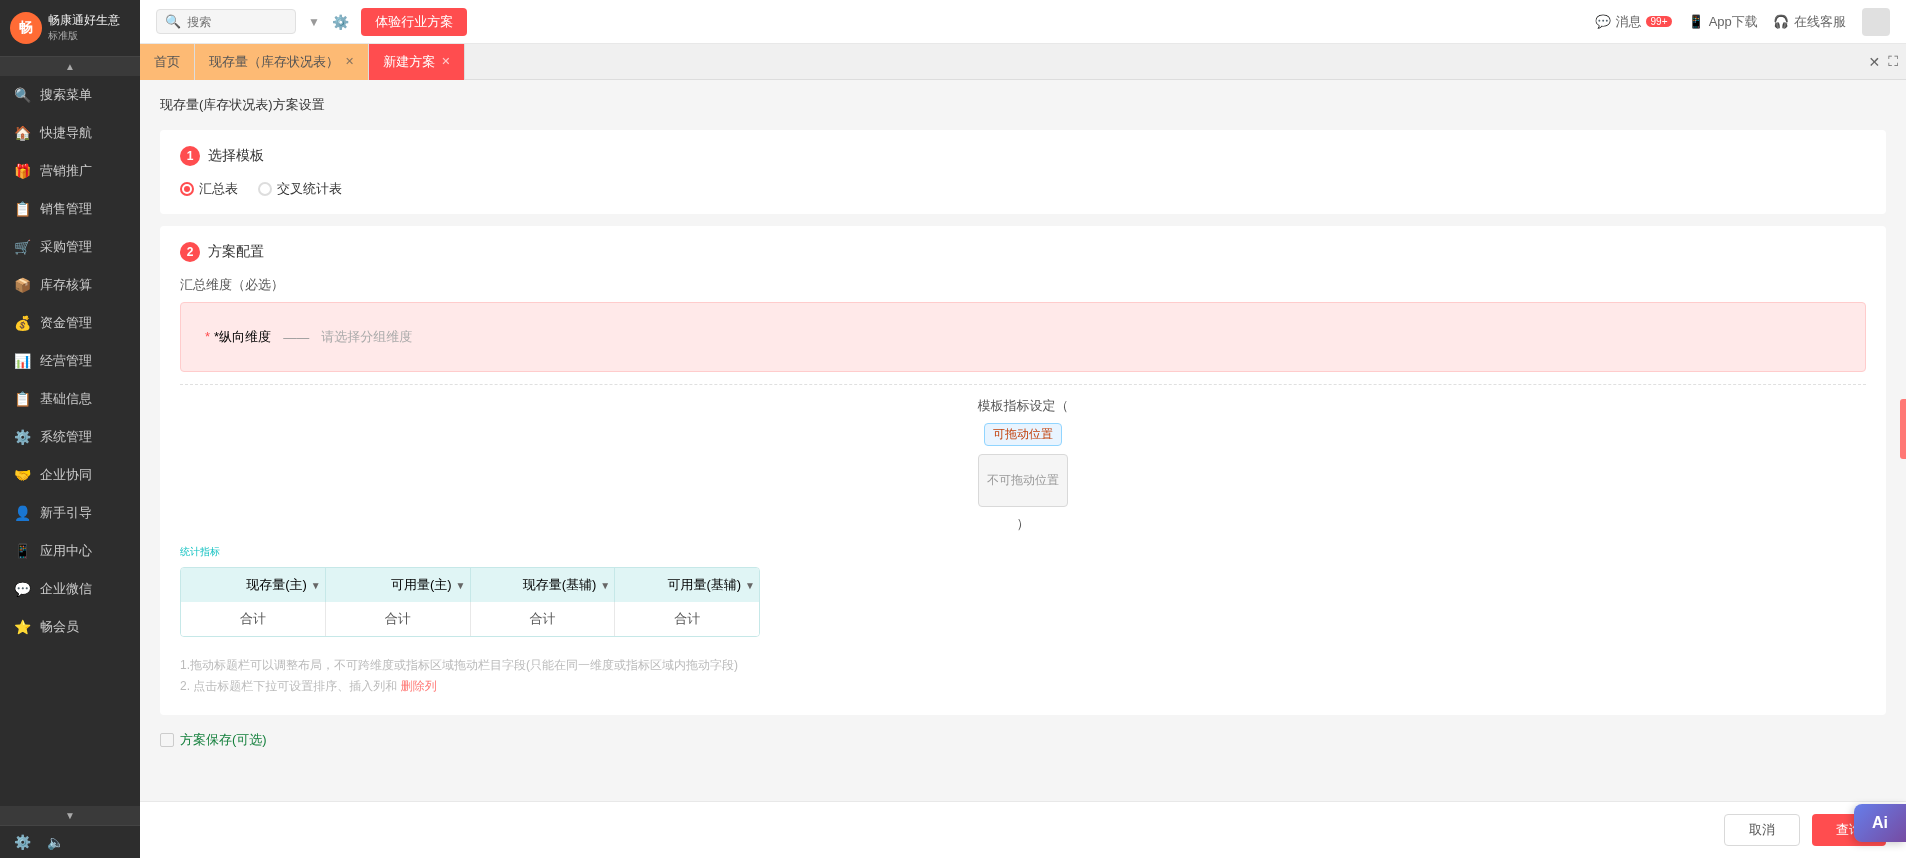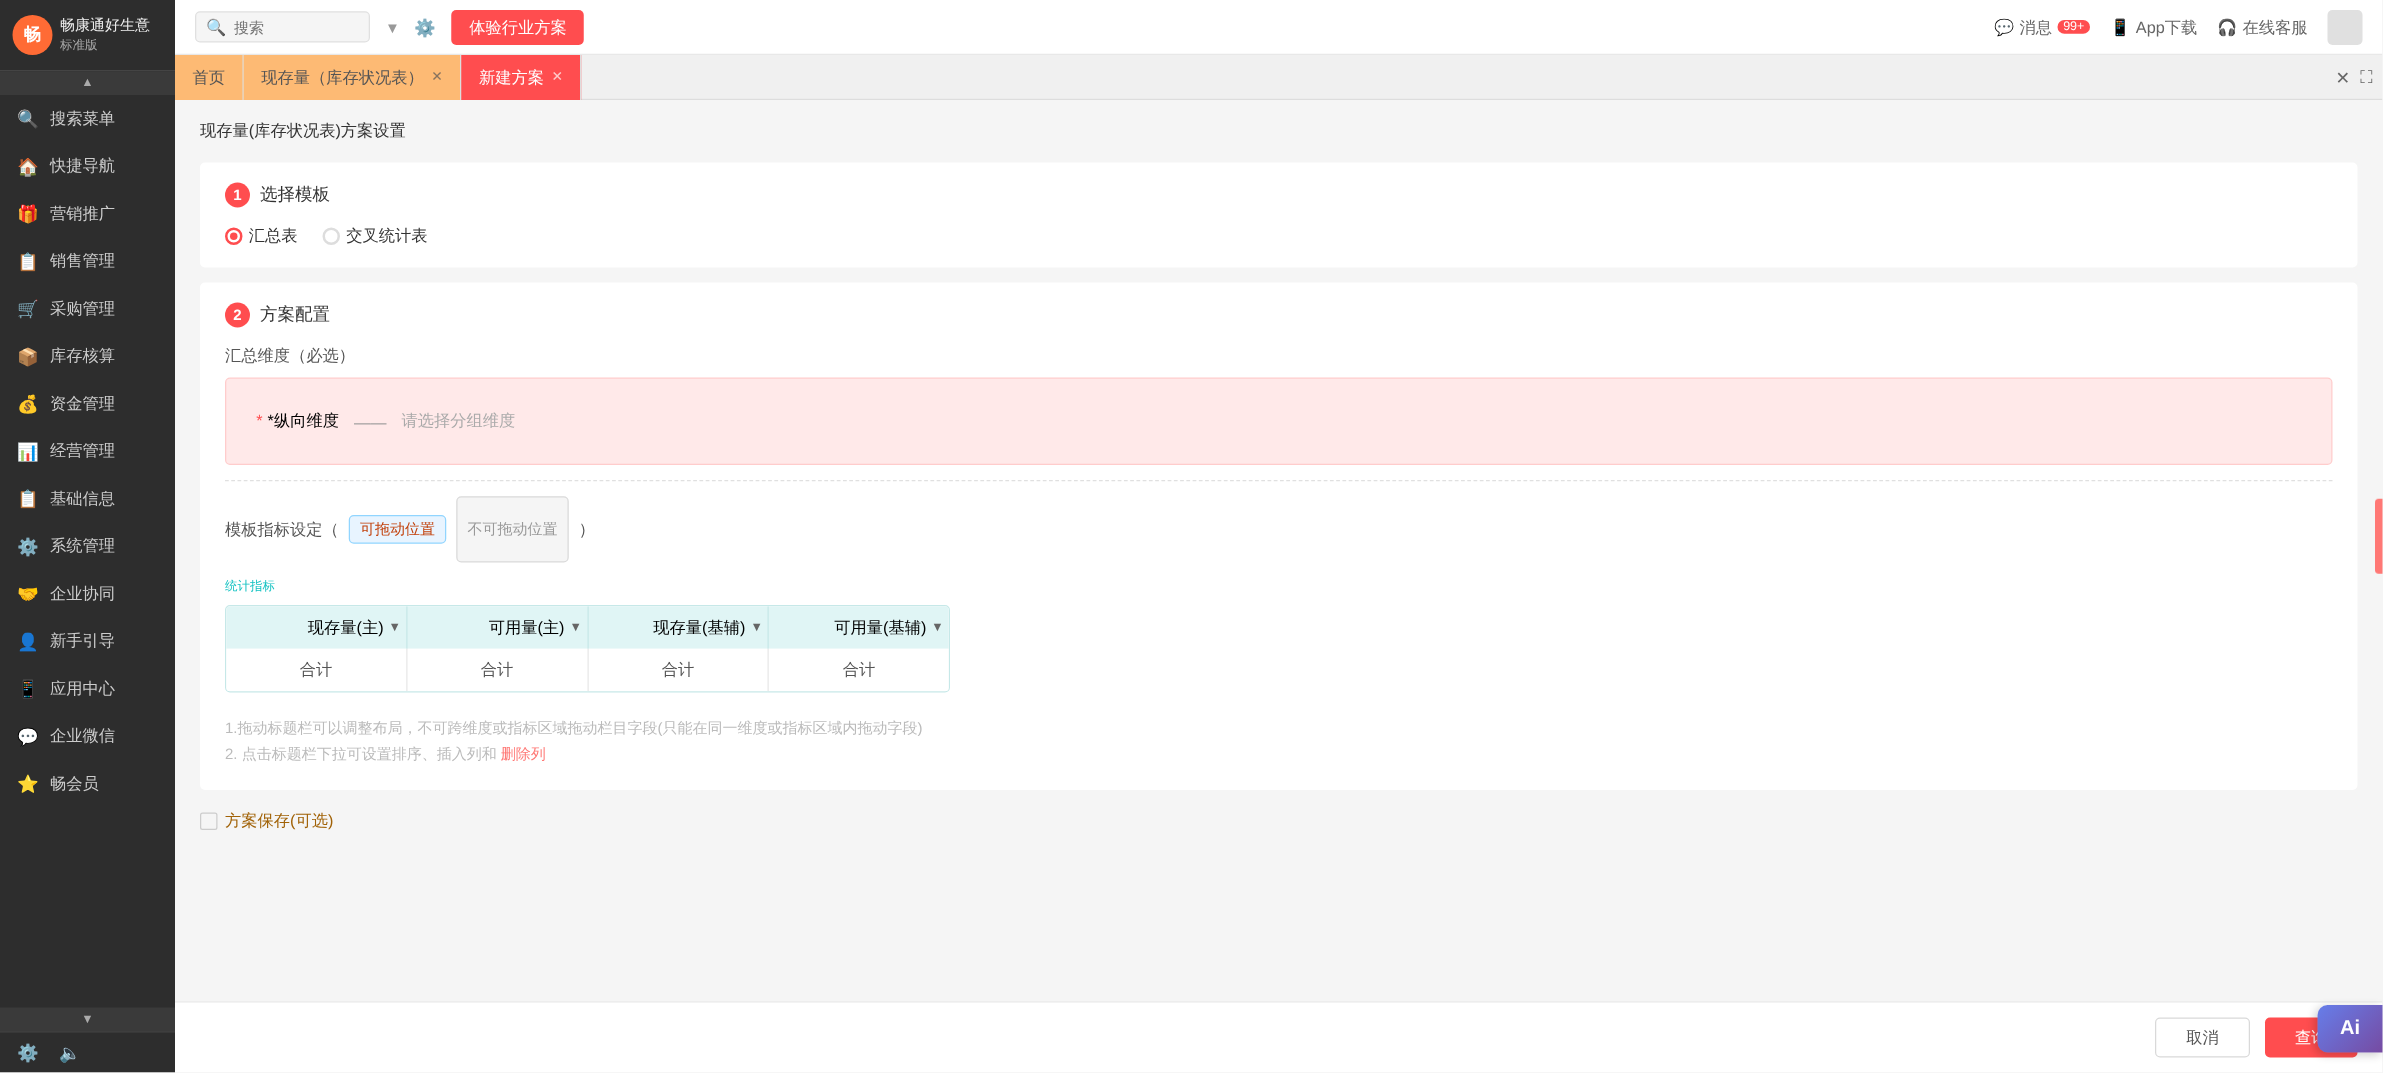--- a/index.html
+++ b/index.html
@@ -170,21 +170,21 @@
       min-height: 70px;
       display: flex;
       align-items: center;
     }
     .dim-required { color: #ff4d4f; margin-right: 4px; }
     .dim-row { display: flex; align-items: center; gap: 12px; }
     .dim-dash { color: #999; }
     .dim-placeholder { color: #aaa; }
 
     
-    .indicator-setting { display: flex; align-items: center; gap: 8px; margin: 12px 0; font-size: 13px; color: #555; }
+    .indicator-setting { display: flex; align-items: center; gap: 8px; margin: 12px 0; font-size: 13px; color: #555; flex-direction: column; }
     .indicator-badge-blue {
       background: #e8f4ff; border: 1px solid #91d5ff;
       color: #c2410c; border-radius: 4px; padding: 2px 8px; font-size: 12px;
     }
     .indicator-badge-gray {
       background: #f5f5f5; border: 1px solid #d9d9d9;
       color: #999; border-radius: 4px; padding: 17px 8px; font-size: 12px;
     }
 
     
@@ -224,21 +224,21 @@
     .col-arrow { color: #666; font-size: 10px; cursor: pointer; }
 
     
     .tips { margin-top: 20px; font-size: 12px; color: #bbb; }
     .tips p { margin-bottom: 4px; }
     .tips a { color: #ff7875; text-decoration: none; }
 
     
     .save-option {
       display: flex; align-items: center; gap: 6px;
-      font-size: 13px; color: #a16207; margin-top: 16px;
+      font-size: 13px; color: #15803d; margin-top: 16px;
     }
     .checkbox-box {
       width: 14px; height: 14px; border: 1px solid #ccc;
       border-radius: 2px; display: flex; align-items: center; justify-content: center;
       cursor: pointer;
     }
 
     
     .footer {
       background: #fff; border-top: 1px solid #e8e8e8;

